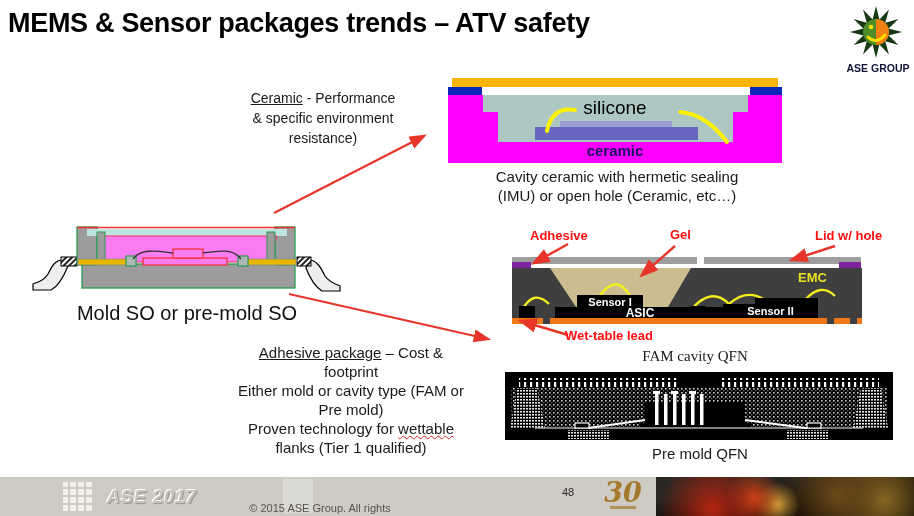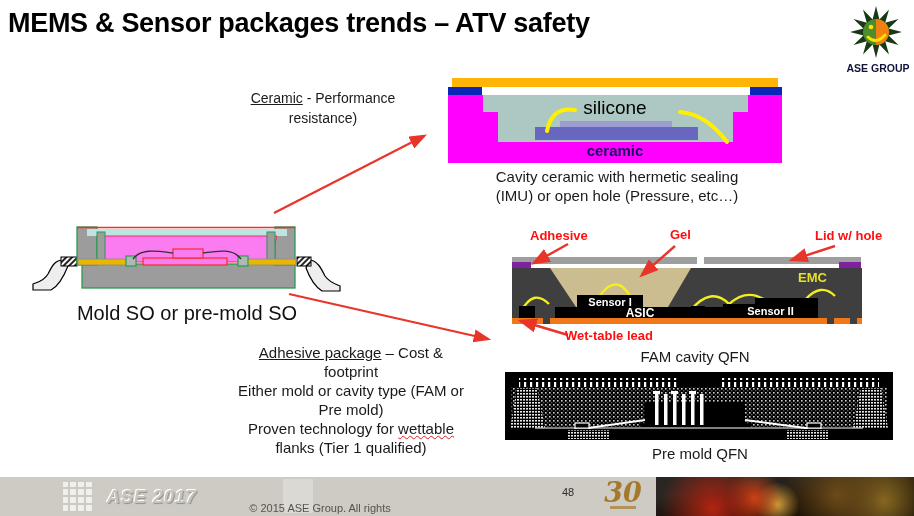--- a/index.html
+++ b/index.html
@@ -84,20 +84,21 @@
       <circle cx="38" cy="28" r="13" fill="#4c8c2b"></circle>
       <path d="M38,15 A13 13 0 1 1 38,41 Z" fill="#f08010"></path>
       <circle cx="33" cy="23" r="2.3" fill="#ffe000"></circle>
       <path d="M30,33 Q38,41 47,31" fill="none" stroke="#ffe000" stroke-width="3" stroke-linecap="round"></path>
     </svg>
     <div class="cap">ASE GROUP</div>
   </div>
 
   <div class="abs cer-note ctr note">
     <div><span class="und">Ceramic</span><span> - Performance</span></div>
+    <div>&amp; specific environment</div>
     <div>resistance)</div>
   </div>
 
   <div class="abs cerd">
     <div class="lid"></div>
     <div class="bl"></div>
     <div class="br"></div>
     <div class="wh"></div>
     <div class="body"></div>
     <div class="cav1"></div>
@@ -107,21 +108,21 @@
     <svg class="overlay" width="334" height="87" viewBox="0 0 334 87">
       <path d="M99,55 Q104,30 127,34" fill="none" stroke="#fff000" stroke-width="4" stroke-linecap="round"></path>
       <path d="M232,36 Q258,38 279,66" fill="none" stroke="#fff000" stroke-width="4" stroke-linecap="round"></path>
     </svg>
     <div class="sil">silicone</div>
     <div class="cerlbl">ceramic</div>
   </div>
 
   <div class="abs ctr cap15" style="left:437px;top:167px;width:360px;">
     <div>Cavity ceramic with hermetic sealing</div>
-    <div>(IMU) or open hole (Pressure, etc…)</div>
+    <div>(IMU) or open hole (Ceramic, etc…)</div>
   </div>
 
   <div class="abs" style="left:25px;top:218px;">
     <svg width="320" height="85" viewBox="0 0 320 85">
       <defs>
         <pattern id="hatchp" width="4" height="4" patternUnits="userSpaceOnUse" patternTransform="rotate(45)">
           <rect width="4" height="4" fill="#fff"></rect>
             <rect width="2" height="4" fill="#222"></rect>
         </pattern>
       </defs>
@@ -188,21 +189,21 @@
           <path d="M0,0 L8,3 L0,6 Z" fill="#e8352a"></path>
         </marker>
       </defs>
       <line x1="63" y1="18" x2="29" y2="37" stroke="#e8352a" stroke-width="2.4" marker-end="url(#ah2)"></line>
       <line x1="170" y1="20" x2="137" y2="49" stroke="#e8352a" stroke-width="2.4" marker-end="url(#ah2)"></line>
       <line x1="330" y1="20" x2="287" y2="34" stroke="#e8352a" stroke-width="2.4" marker-end="url(#ah2)"></line>
       <line x1="63" y1="109" x2="16" y2="95" stroke="#e8352a" stroke-width="2.4" marker-end="url(#ah2)"></line>
     </svg>
     <div class="redlbl" style="left:60px;top:102px;">Wet-table lead</div>
   </div>
-  <div class="abs ctr cap15" style="left:595px;top:347px;width:200px;">FAM cavity QFN</div>
+  <div class="abs ctr cap15" style="left:595px;top:347px;width:200px;font-family:Liberation Serif, serif;">FAM cavity QFN</div>
 
   <div class="abs premold">
     <svg width="388" height="68" viewBox="0 0 388 68">
       <defs>
         <pattern id="noise" width="4" height="4" patternUnits="userSpaceOnUse">
           <rect width="4" height="4" fill="#000"></rect>
           <rect x="0" y="0" width="1.6" height="1.6" fill="#cfcfcf"></rect>
           <rect x="2.2" y="2.2" width="1.1" height="1.1" fill="#8f8f8f"></rect>
         </pattern>
         <pattern id="noise2" width="3" height="3" patternUnits="userSpaceOnUse">

